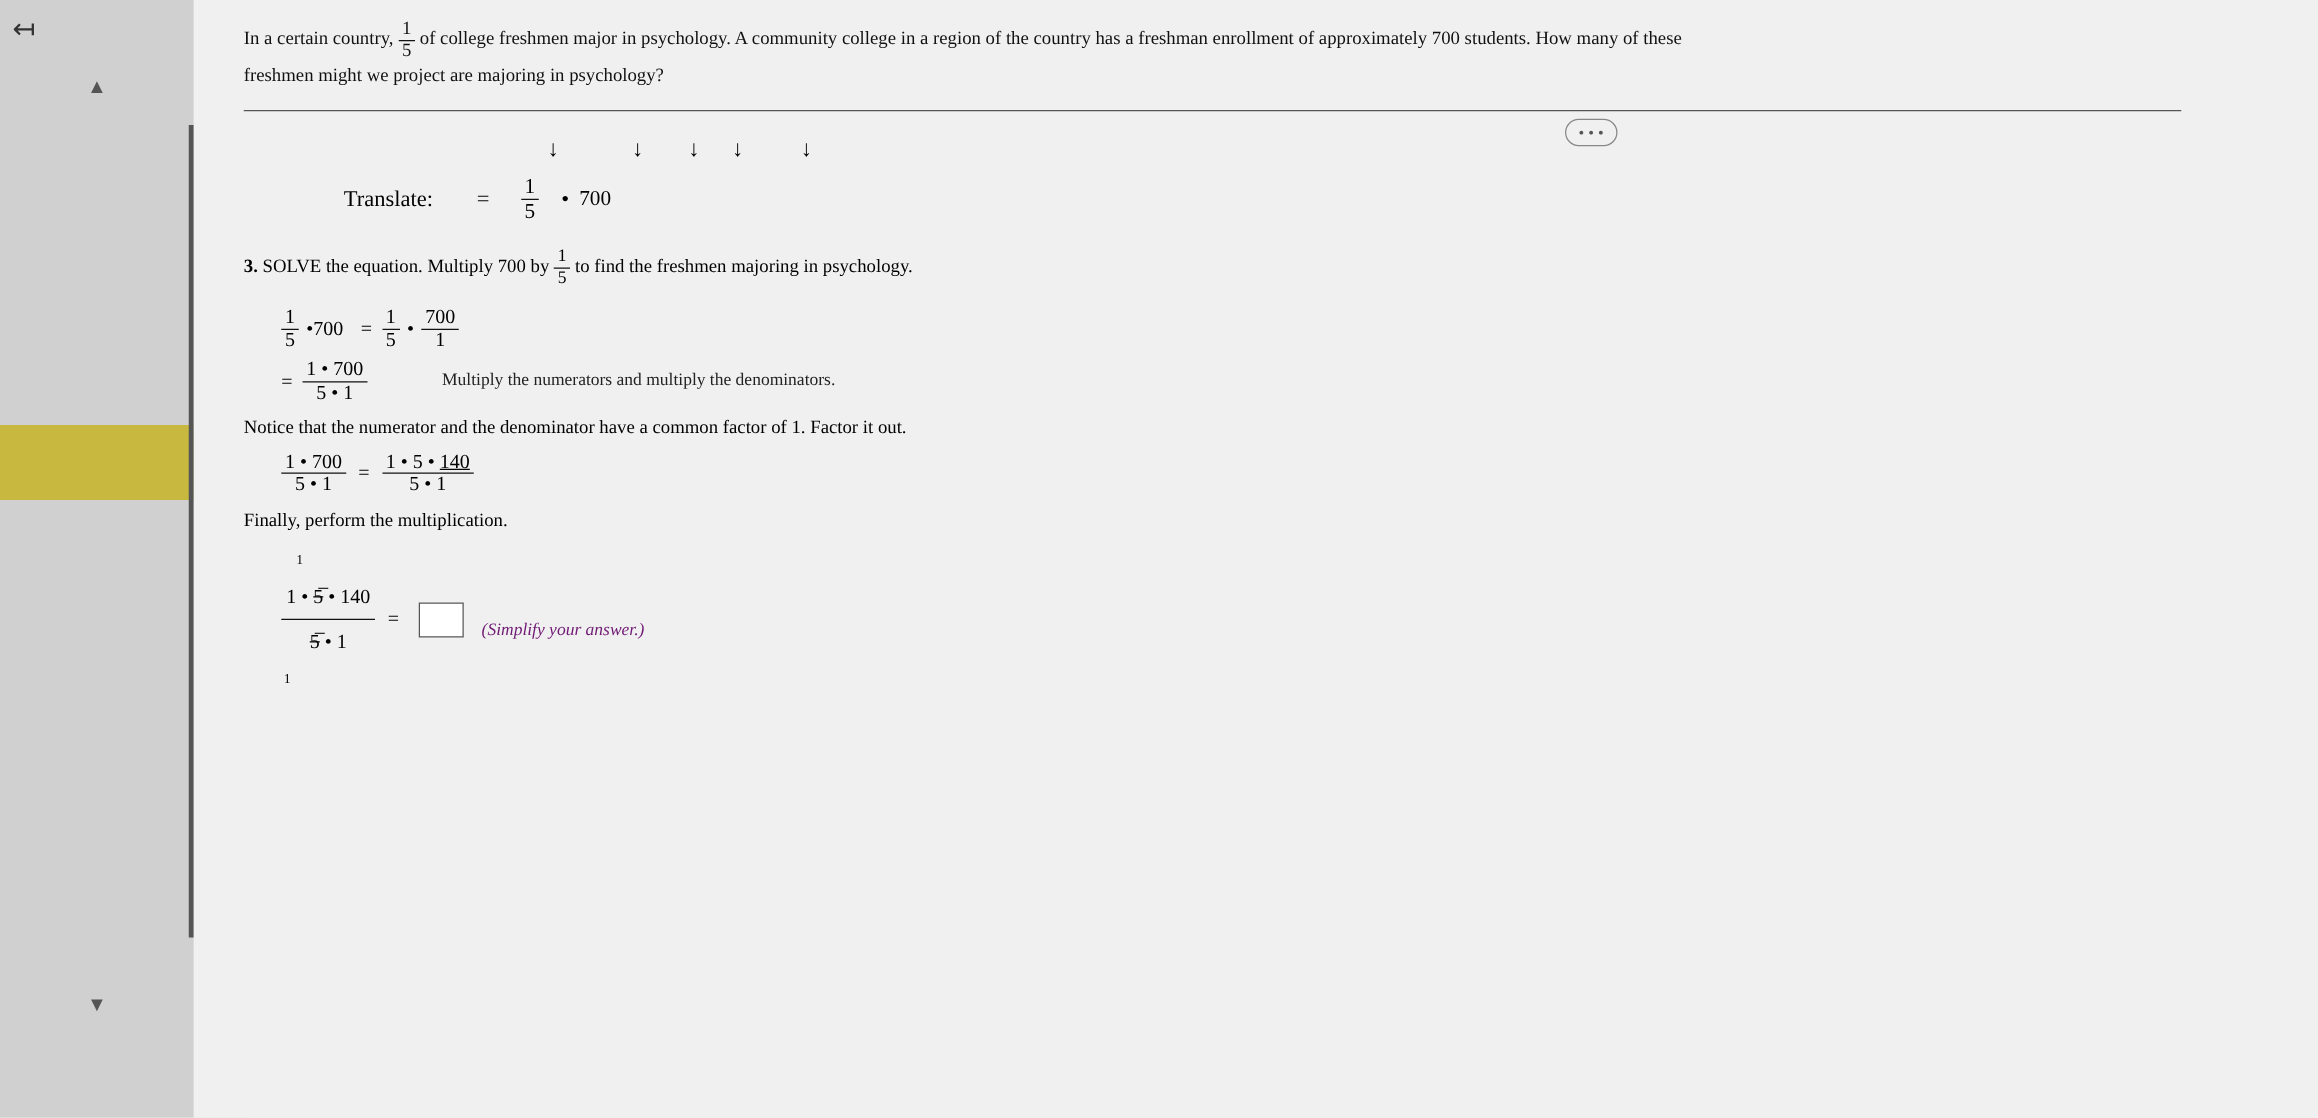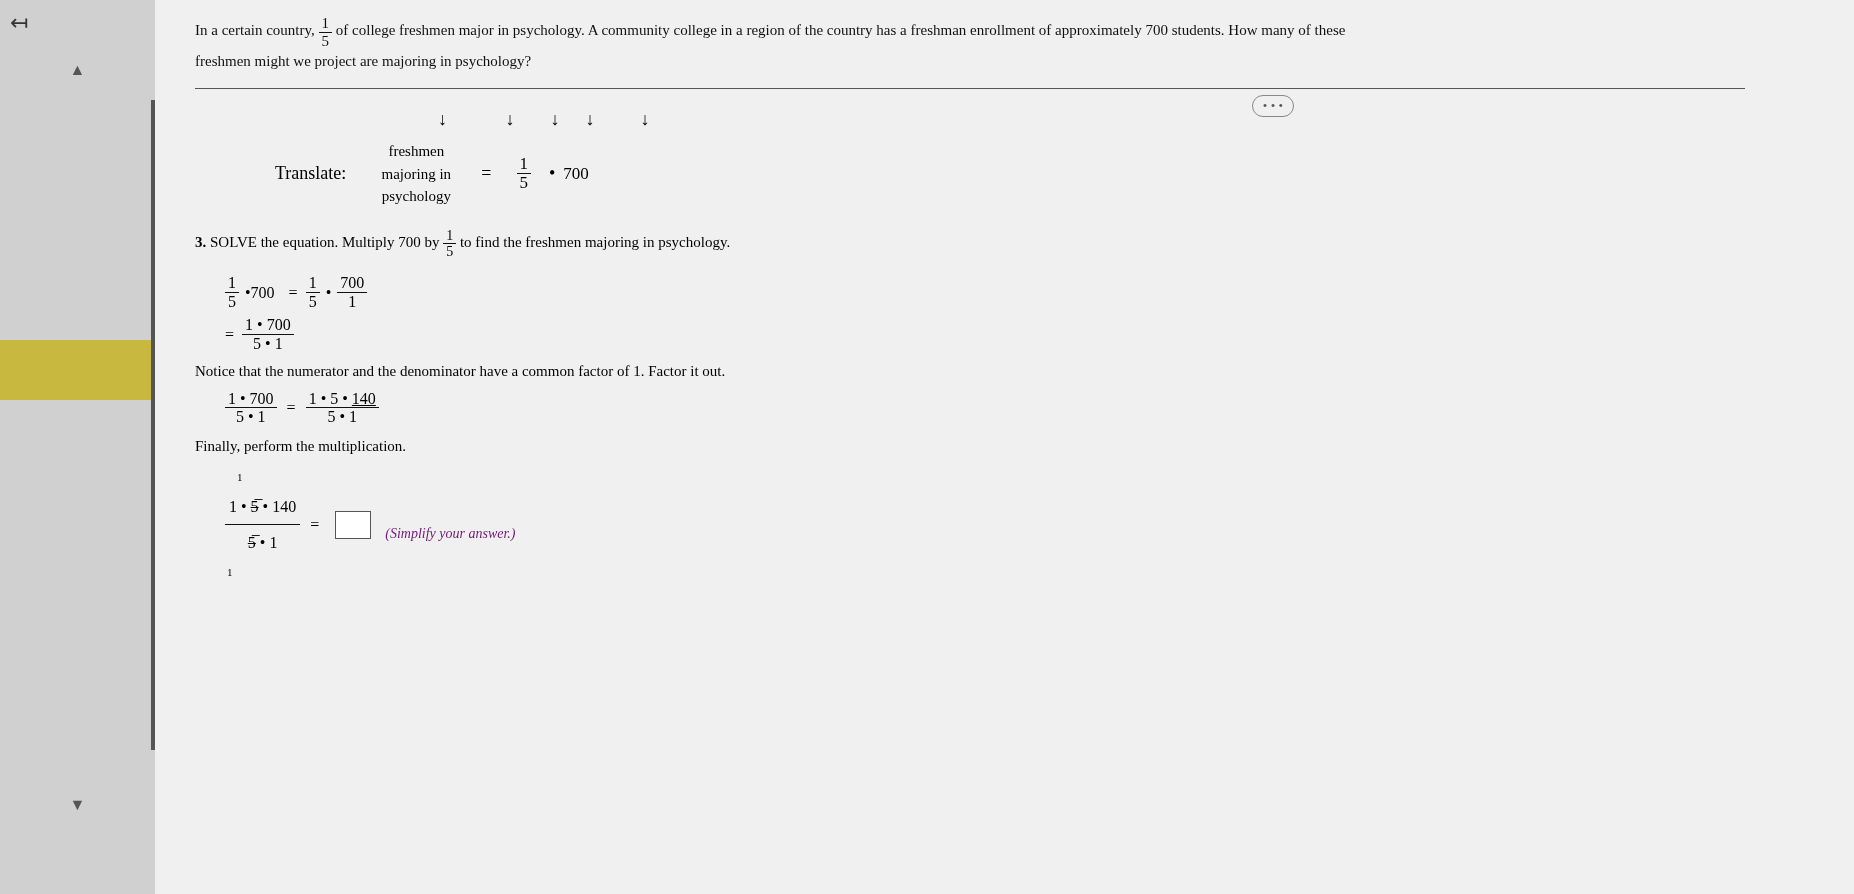--- a/index.html
+++ b/index.html
@@ -288,23 +288,20 @@
       <div style="width:80px; display:flex; justify-content:center;">
         <span class="down-arrow">↓</span>
       </div>
     </div>
 
     <div class="translate-section">
       <div class="translate-label">
         <span>Translate:</span>
       </div>
 
-      <div style="text-align:center; line-height:1.5; font-size:15px; width:100px;">
-        freshmen<br>majoring in<br>psychology
-      </div>
 
       <span class="equals-sign">=</span>
 
       <span class="fraction" style="font-size:17px; margin: 0 10px;">
         <span class="num">1</span>
         <span class="den">5</span>
       </span>
 
       <span class="bullet-dot">•</span>
 
@@ -340,20 +337,21 @@
           <span class="den">1</span>
         </span>
       </div>
 
       <div class="math-line">
         <span style="margin-right:8px; font-size:16px;">=</span>
         <span class="fraction" style="font-size:16px;">
           <span class="num">1 • 700</span>
           <span class="den">5 • 1</span>
         </span>
+        <span class="math-label">Multiply the numerators and multiply the denominators.</span>
       </div>
 
     </div>
 
     <div class="notice-text">Notice that the numerator and the denominator have a common factor of 1. Factor it out.</div>
 
     <div class="math-block">
       <div class="math-line">
         <span class="fraction" style="font-size:16px;">
           <span class="num">1 • 700</span>

